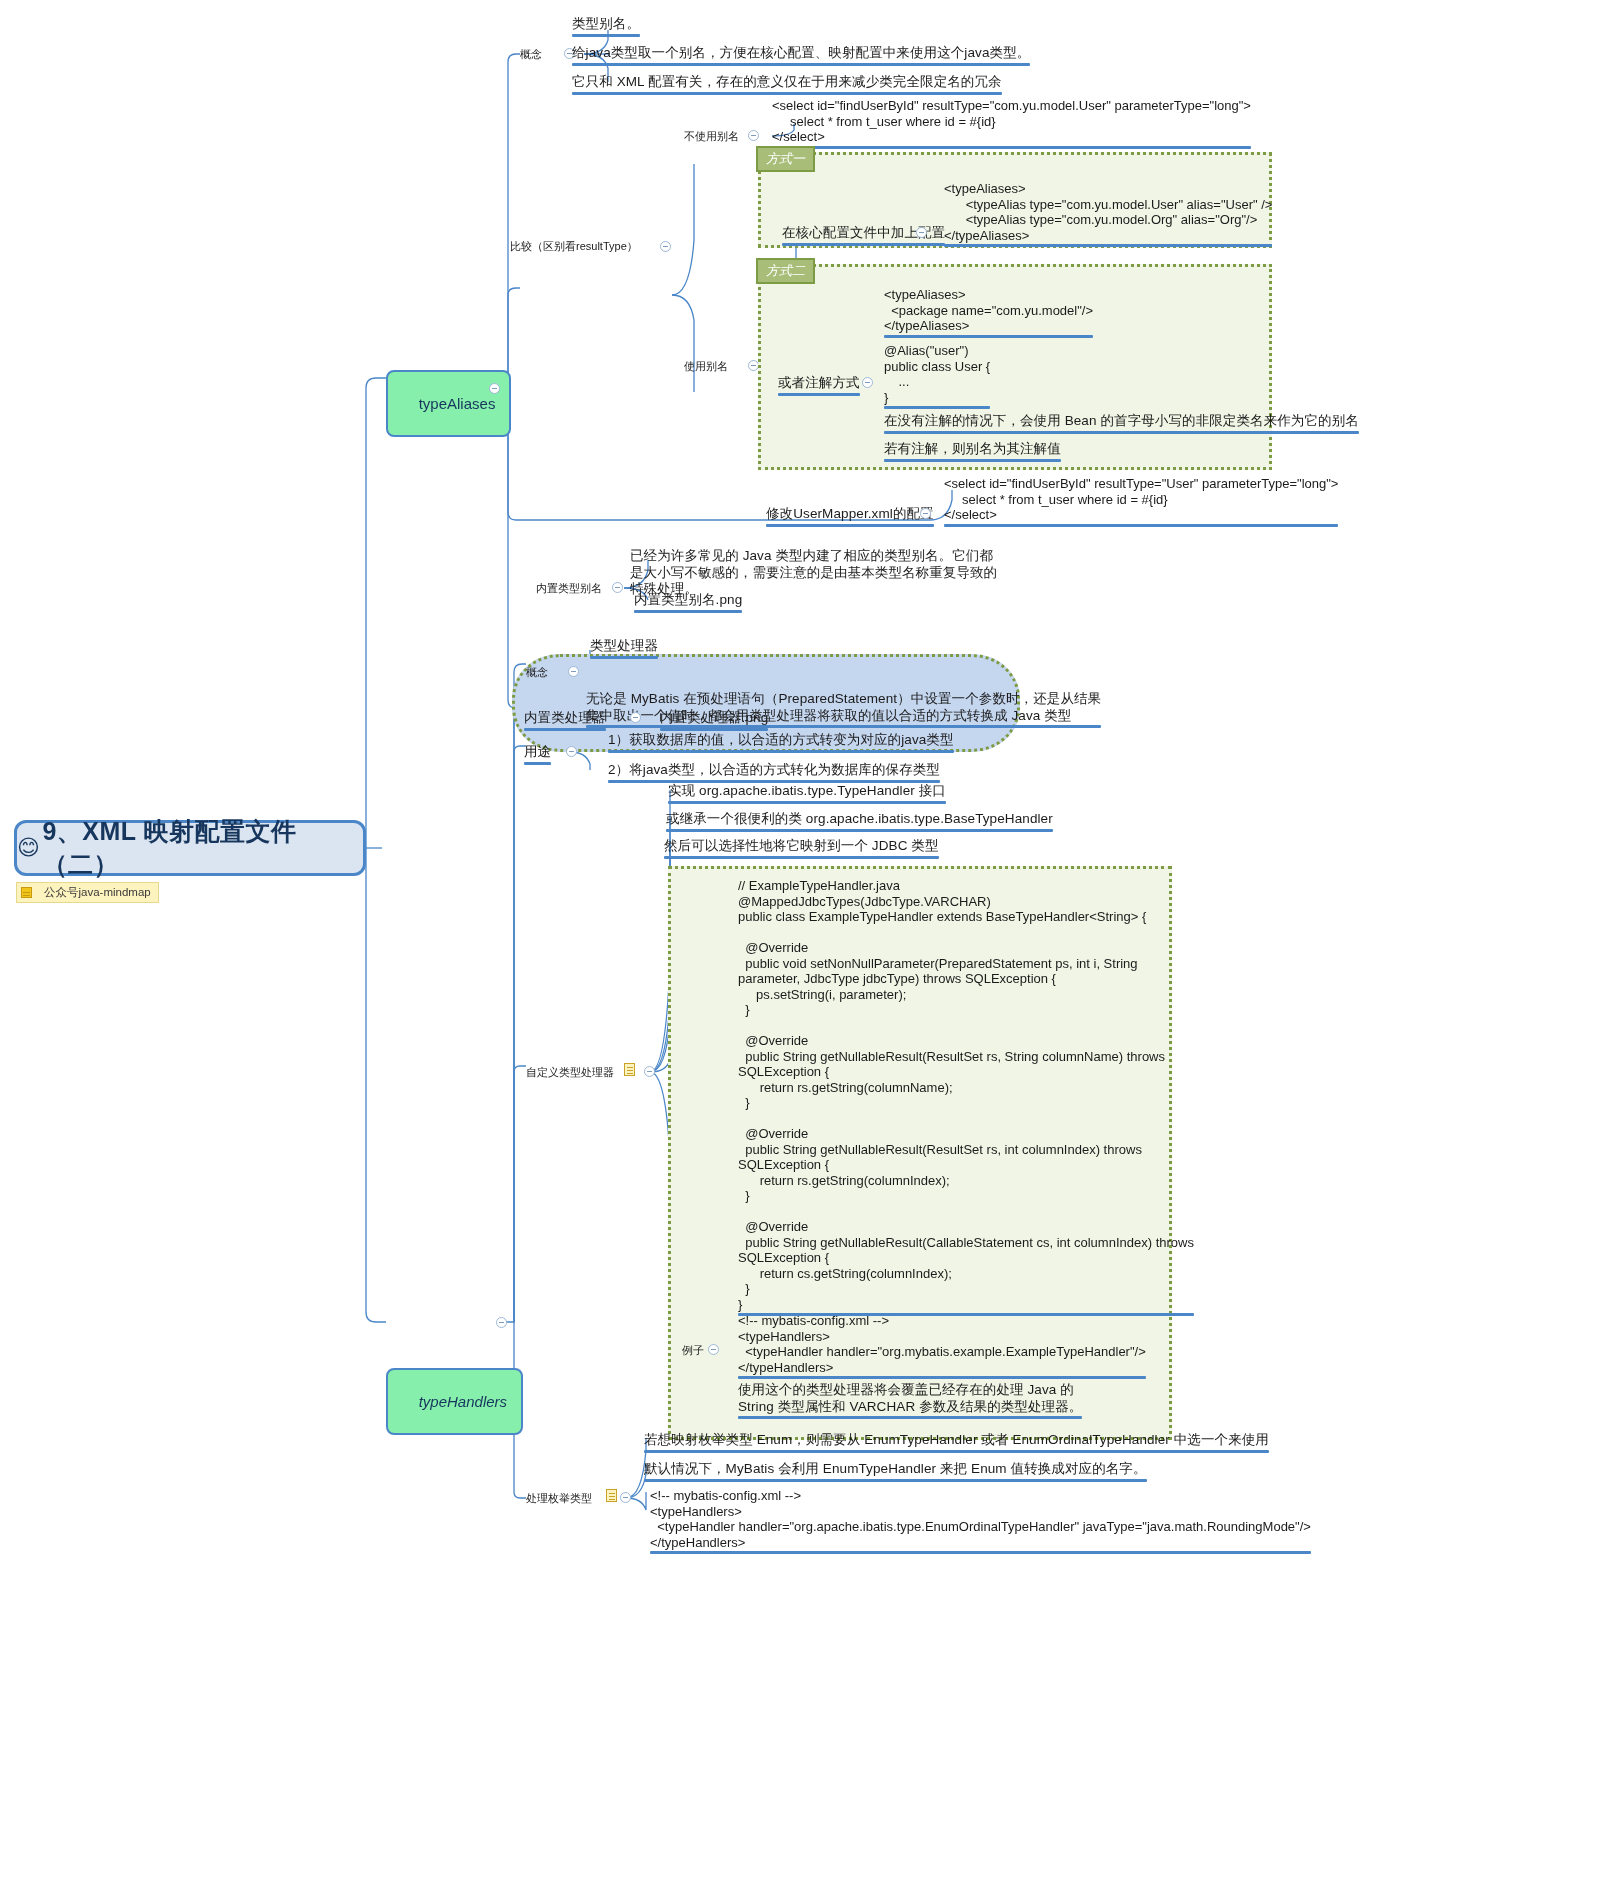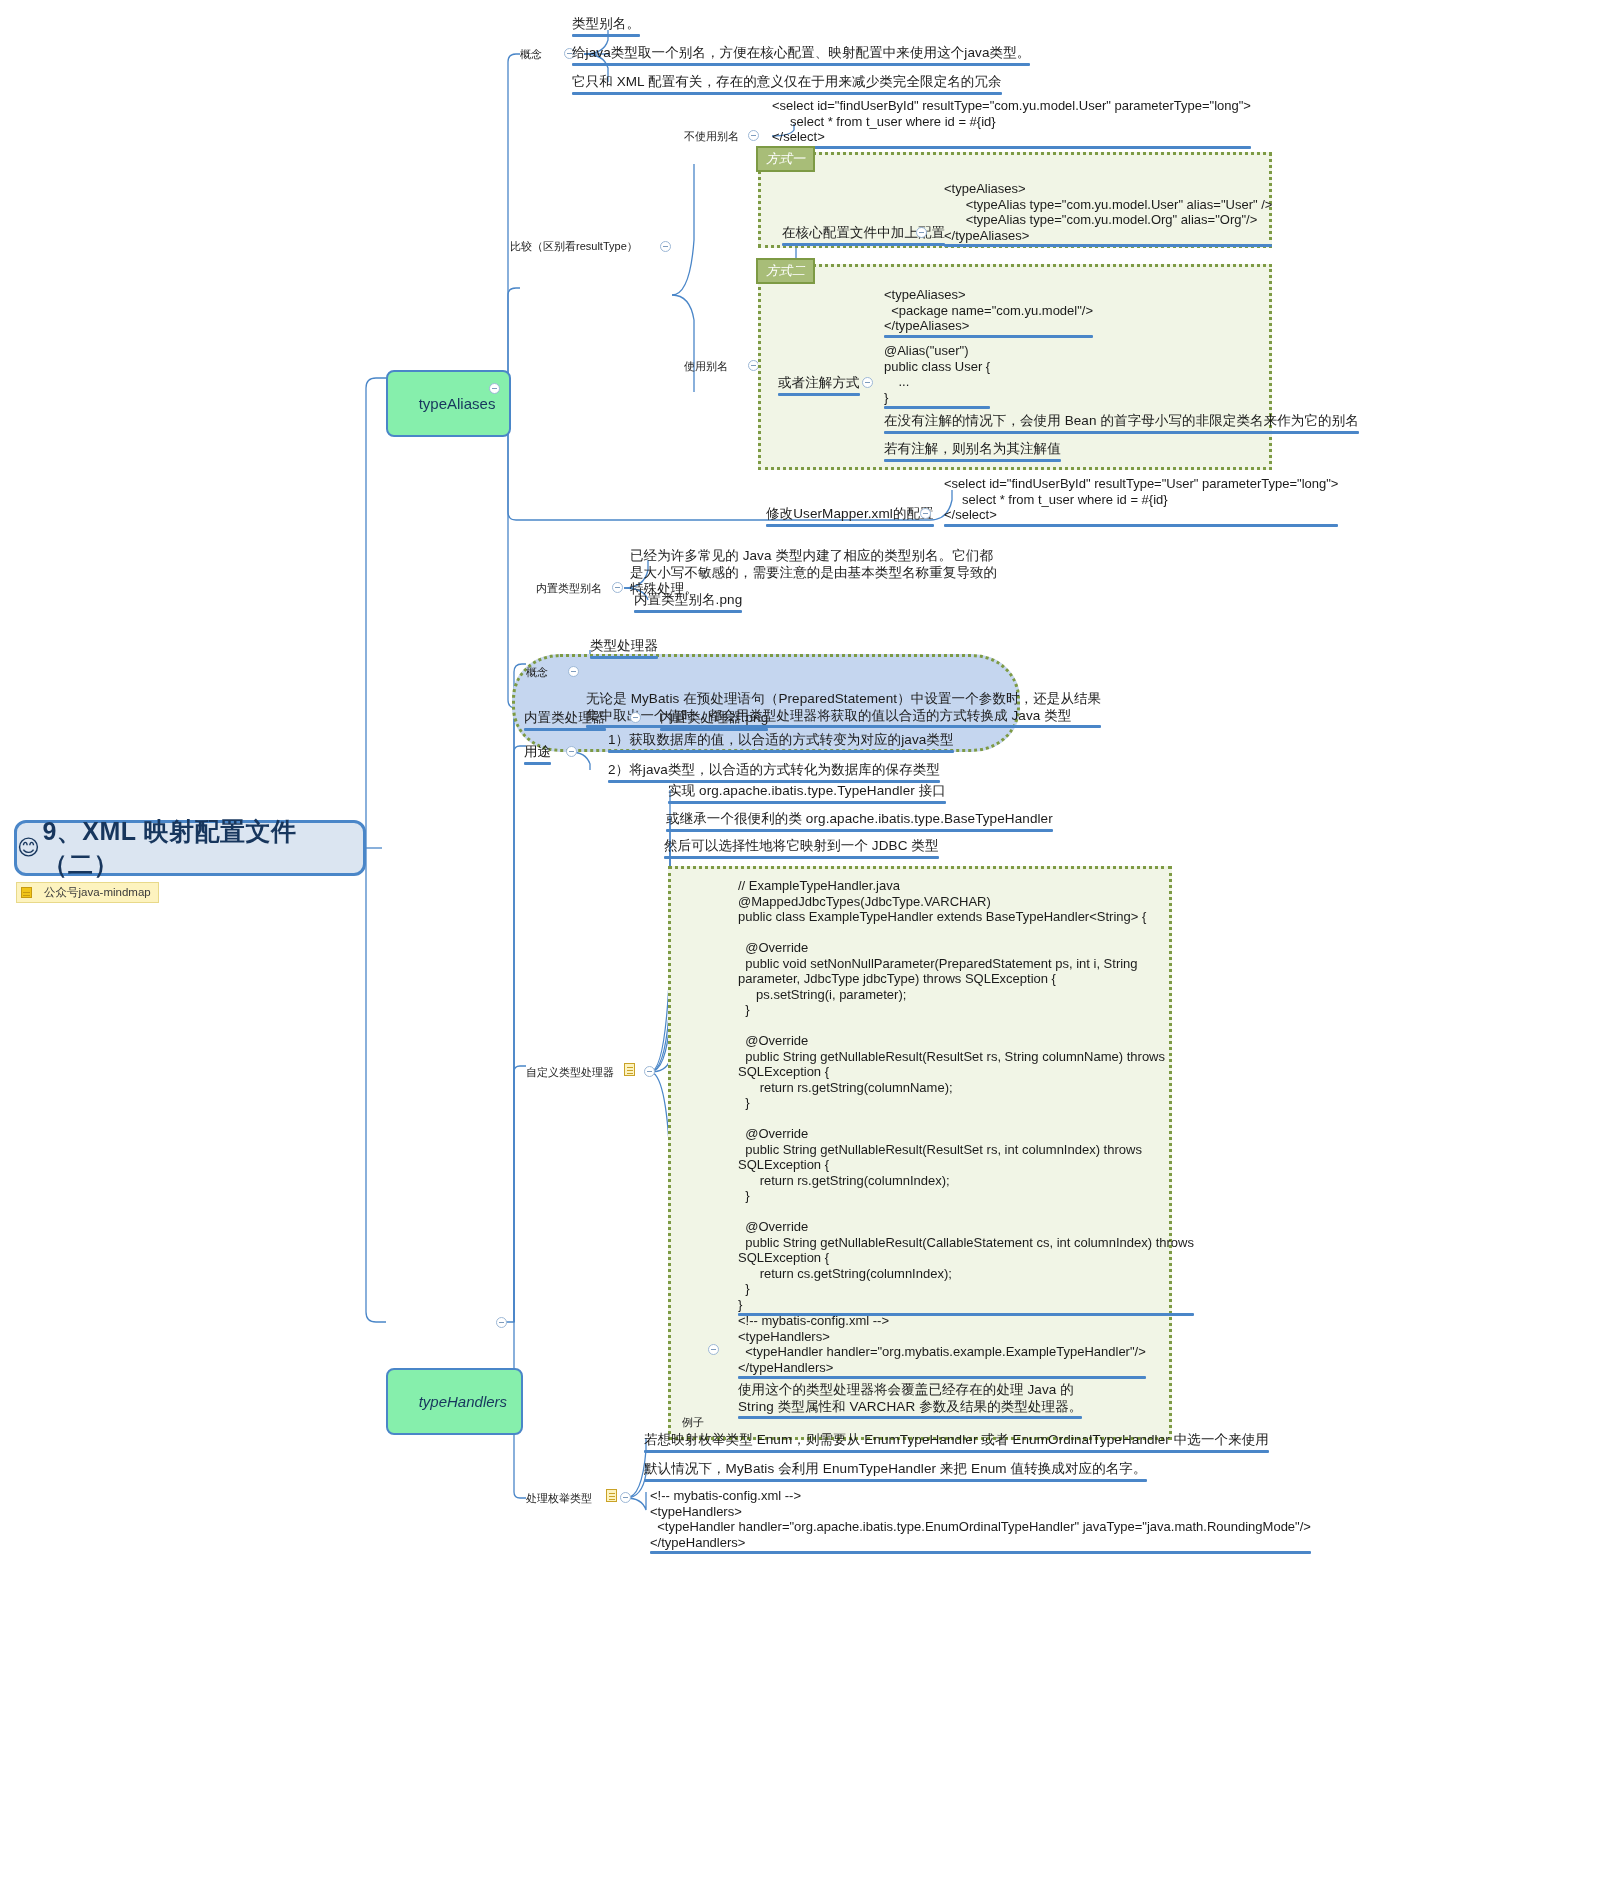--- a/index.html
+++ b/index.html
@@ -344,21 +344,21 @@
       return rs.getString(columnIndex);
   }
 
   @Override
   public String getNullableResult(CallableStatement cs, int columnIndex) throws
 SQLException {
       return cs.getString(columnIndex);
   }
 }</div>
 
-  <div class="blabel" style="left:682px; top:1414px;">例子</div>
+  <div class="blabel" style="left:682px; top:1342px;">例子</div>
   <span class="collapse" style="left:708px; top:1344px;"></span>
   <div class="code ul" style="left:738px; top:1313px;">&lt;!-- mybatis-config.xml --&gt;
 &lt;typeHandlers&gt;
   &lt;typeHandler handler="org.mybatis.example.ExampleTypeHandler"/&gt;
 &lt;/typeHandlers&gt;</div>
   <div class="node ul" style="left:738px; top:1382px;">使用这个的类型处理器将会覆盖已经存在的处理 Java 的
 String 类型属性和 VARCHAR 参数及结果的类型处理器。</div>
 
   <div class="blabel" style="left:526px; top:1490px;">处理枚举类型</div>
   <span class="doc-ico" style="left:606px; top:1489px;"></span>

